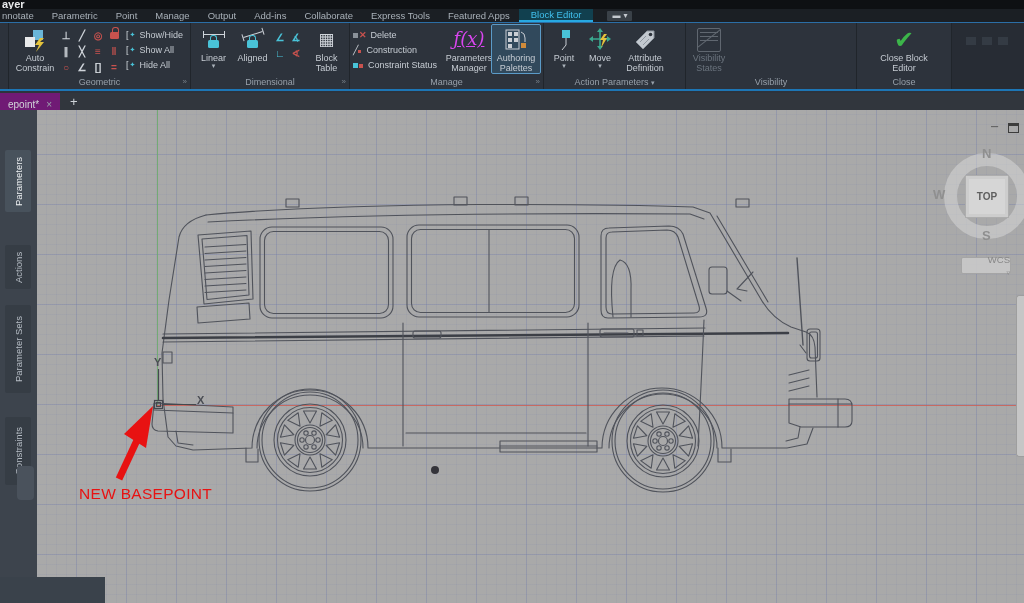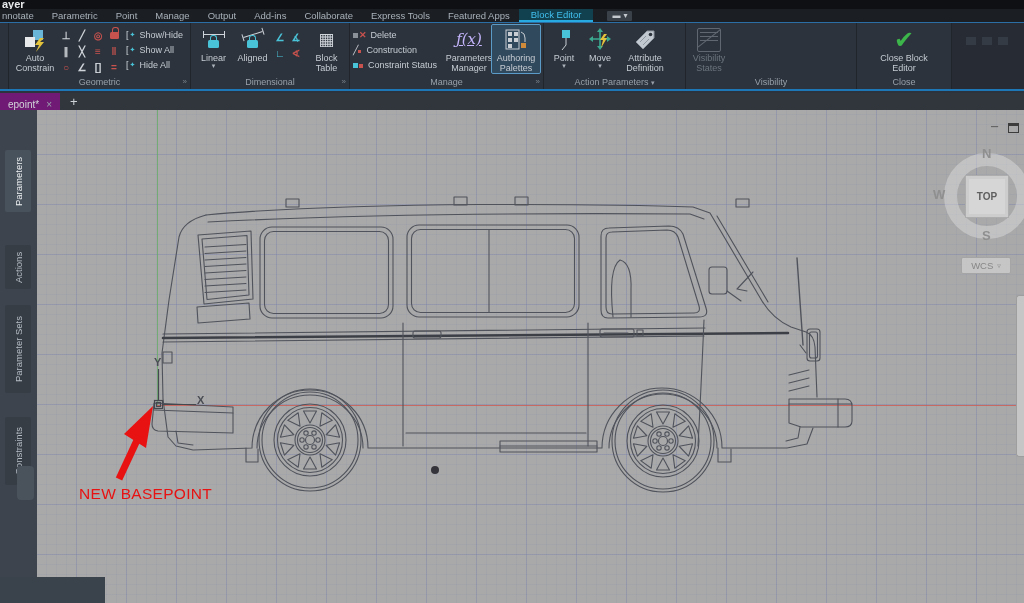--- a/index.html
+++ b/index.html
@@ -36,21 +36,21 @@
   .ggrid{display:grid;grid-template-columns:repeat(4,16px);grid-auto-rows:16px;margin-top:2px;}
   .ggrid span{display:flex;align-items:center;justify-content:center;font-size:10px;font-weight:bold;}
   .lock{position:relative;width:11px;height:8px;background:#49c3d8;border-radius:1.5px;display:inline-block;}
   .lock:before{content:"";position:absolute;left:2px;top:-5px;width:5px;height:5px;
                border:1.5px solid #49c3d8;border-bottom:none;border-radius:3px 3px 0 0;}
   .lock.red{background:#c8524e}.lock.red:before{border-color:#c8524e}
   .dim{display:block;width:20px;height:7px;border-left:1px solid #cfd4da;border-right:1px solid #cfd4da;position:relative;margin:0 auto 2px;}
   .dim:after{content:"";position:absolute;left:0;right:0;top:3px;border-top:1px solid #cfd4da;}
   .darr{font-size:7px;color:#aab2ba;line-height:5px;}
   .sq{display:inline-block;width:5px;height:5px;margin-right:1px;}
-  .fx{font-family:"DejaVu Serif",serif;font-style:italic;font-size:15px;color:#c4b5fd;text-decoration:underline;}
+  .fx{font-family:"DejaVu Serif",serif;font-style:italic;font-size:18px;color:#d946ef;text-decoration:underline;}
   .check{font-size:24px;color:#3cb54a;line-height:24px;}
   .vfield{width:120px;height:14px;background:#20252b;border:1px solid #454c55;color:#9aa2ab;font-size:9px;
           line-height:14px;padding:0 4px;display:flex;justify-content:space-between;margin-top:3px;}
   .vicons{display:flex;gap:10px;height:12px;align-items:center;margin:1px 0 0 6px;}
   .vicons i{display:inline-block;width:12px;height:9px;background:#4a525b;border-radius:1px;}
   .ghost{flex:1;background:#272c34;position:relative;}
   .ghost i{position:absolute;top:14px;width:10px;height:8px;background:#343b44;}
   .visbig{position:relative;width:22px;height:22px;border:1px solid #8b939c;border-radius:2px;opacity:.55;}
   .visbig:before{content:"";position:absolute;left:2px;right:2px;top:3px;border-top:1px solid #8b939c;box-shadow:0 4px 0 #8b939c,0 8px 0 #8b939c;}
   .visbig:after{content:"";position:absolute;left:-3px;top:9px;width:28px;border-top:1.5px solid #8b939c;transform:rotate(-38deg);}
@@ -87,22 +87,22 @@
         letter-spacing:.3px;line-height:1.38;}
 
   
   .vc-ring{position:absolute;left:944px;top:153px;width:86px;height:86px;box-sizing:border-box;
            border:13px solid rgba(228,228,228,.42);border-radius:50%;z-index:11;}
   .vc-l{position:absolute;z-index:12;font-size:13px;font-weight:bold;color:#8f8f8f;}
   .vc-face{position:absolute;left:965px;top:175px;width:42px;height:41px;background:#d6d6d6;border:1px solid #adadad;
            box-shadow:inset 0 0 0 3px #cdcdcd;z-index:12;display:flex;align-items:center;justify-content:center;
            font-size:10px;font-weight:bold;color:#5f5f5f;}
   .wcs{position:absolute;left:961px;top:257px;width:48px;height:15px;background:rgba(201,201,201,.9);
-       border:1px solid #a5a5a5;border-radius:2px;z-index:12;display:flex;align-items:center;justify-content:center;
-       gap:4px;font-size:9.5px;color:#878787;}
+       border:1px solid #a5a5a5;border-radius:2px;z-index:12;display:flex;align-items:flex-end;justify-content:center;
+       gap:4px;font-size:9.5px;color:#878787;flex-direction:column;}
   .winmin{position:absolute;left:991px;top:121px;z-index:12;color:#3c3c3c;font-size:10px;font-weight:bold;}
   .winbox{position:absolute;left:1008px;top:123px;width:9px;height:8px;border:1.5px solid #3c3c3c;z-index:12;}
   .winbox:before{content:"";display:block;height:2px;background:#3c3c3c;}
   .vscroll{position:absolute;right:0;top:295px;width:7px;height:160px;background:#c6c6c6;
            border:1px solid #9e9e9e;border-right:none;border-radius:3px 0 0 3px;z-index:11;}
 </style>
 </head>
 <body>
 
 <div id="app">

